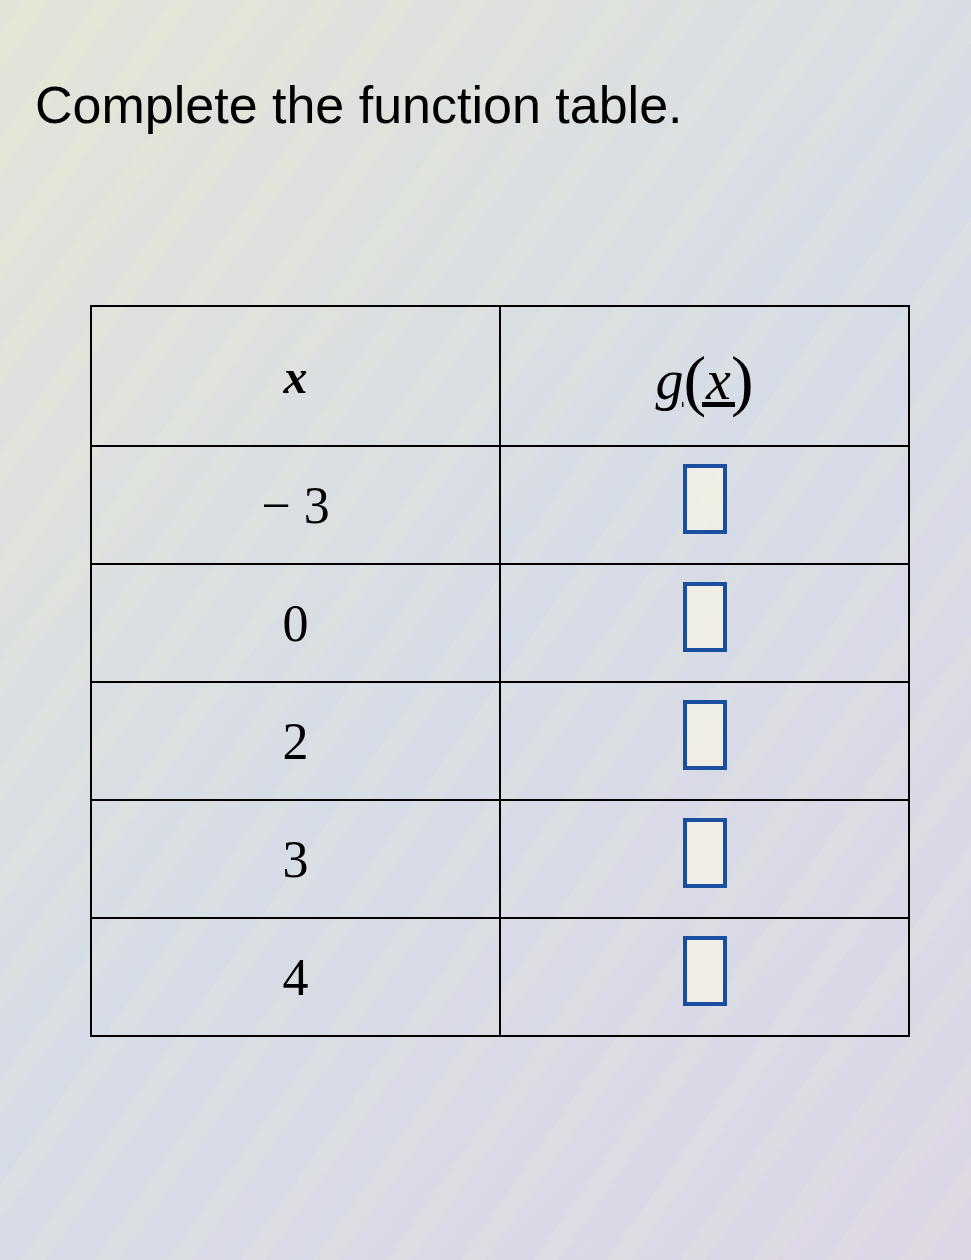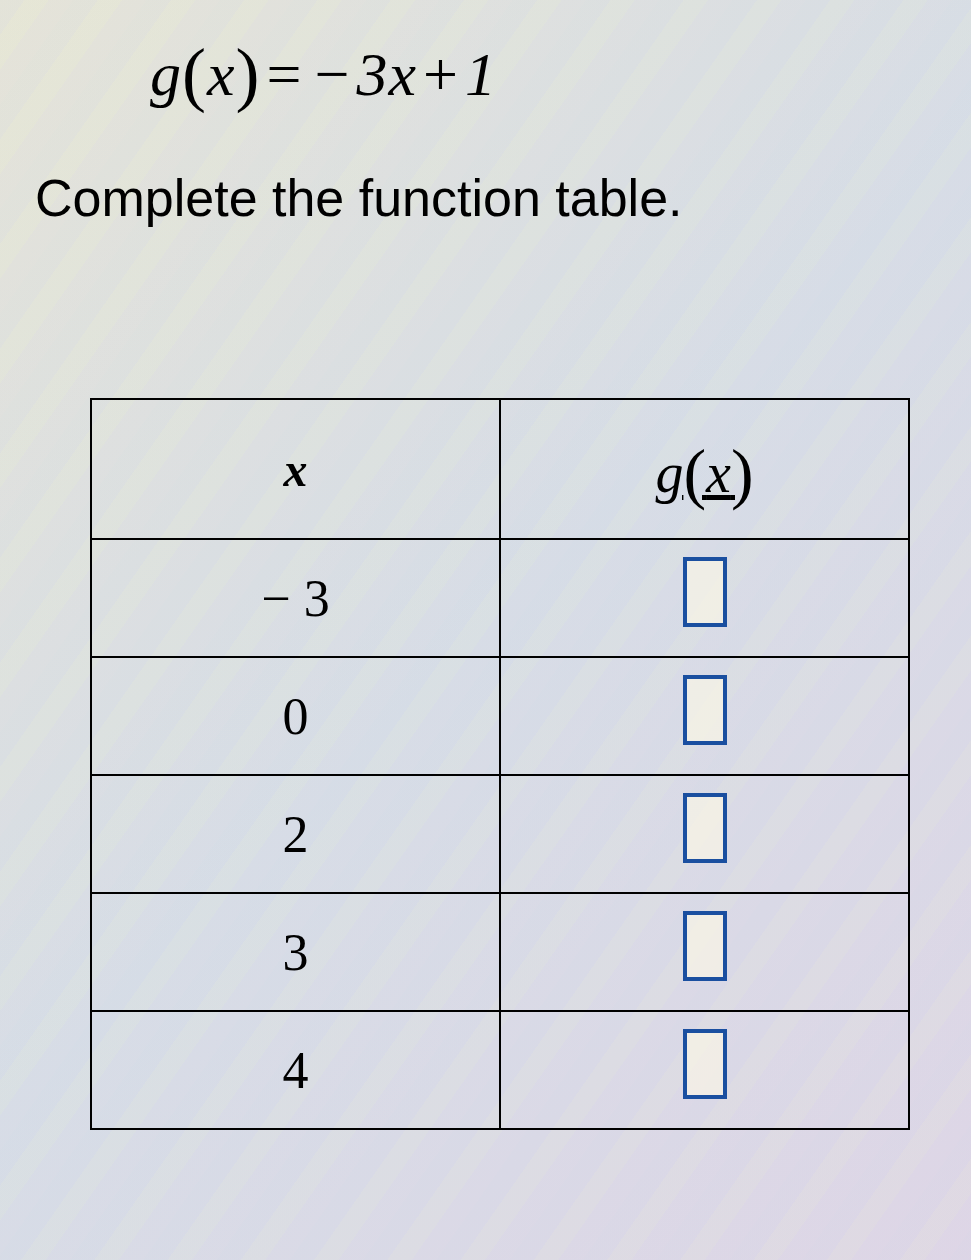--- a/index.html
+++ b/index.html
@@ -123,23 +123,20 @@
   }
   .minus {
     font-style: normal;
   }
 </style>
 </head>
 <body>
 
 <div class="content">
 
-  <div class="equation">
-    <span class="fn">g</span><span class="paren">(</span><span class="fn">x</span><span class="paren">)</span><span class="op">=</span><span class="op minus">−</span><span>3</span><span class="fn">x</span><span class="op">+</span><span>1</span>
-  </div>
 
   <div class="instruction">Complete the function table.</div>
 
   <div class="table-wrap">
     <table>
       <thead>
         <tr>
           <th>
             <span class="hdr-x">x</span>
           </th>

